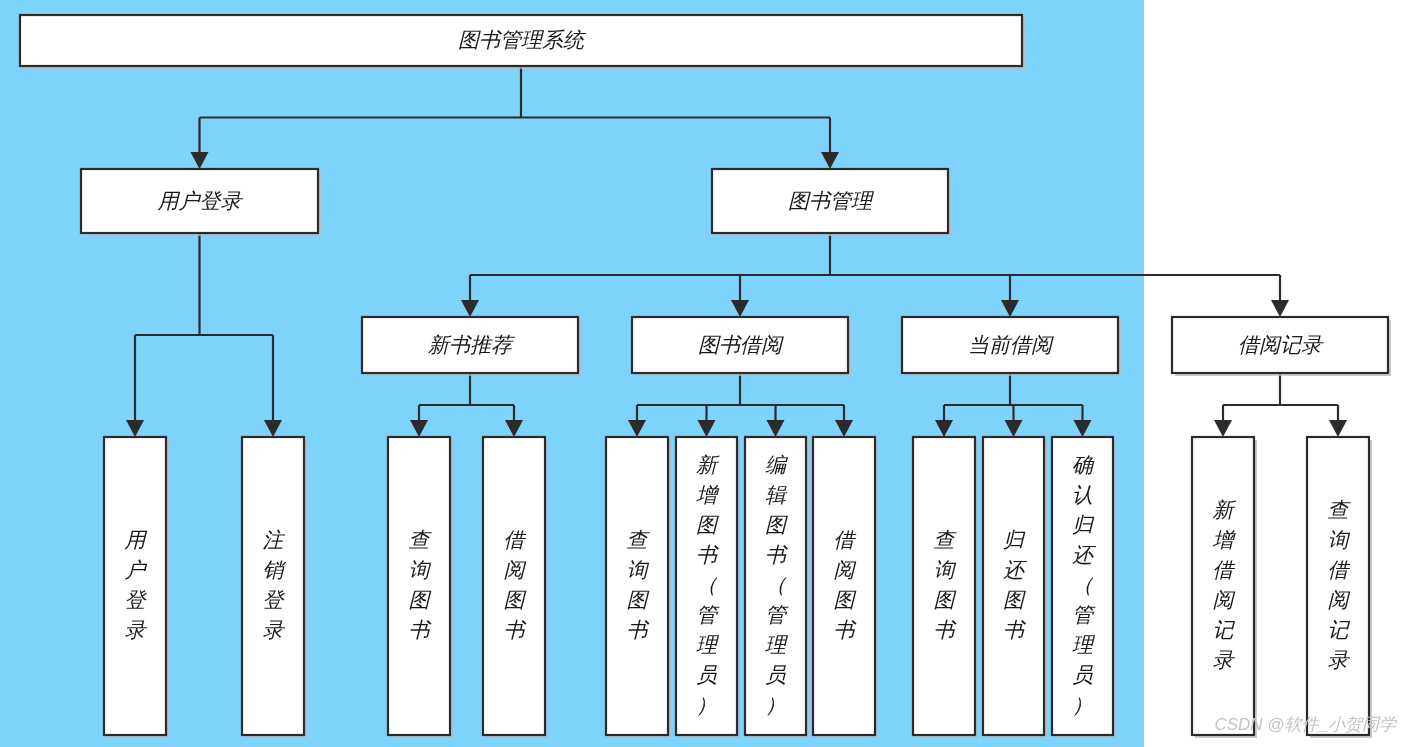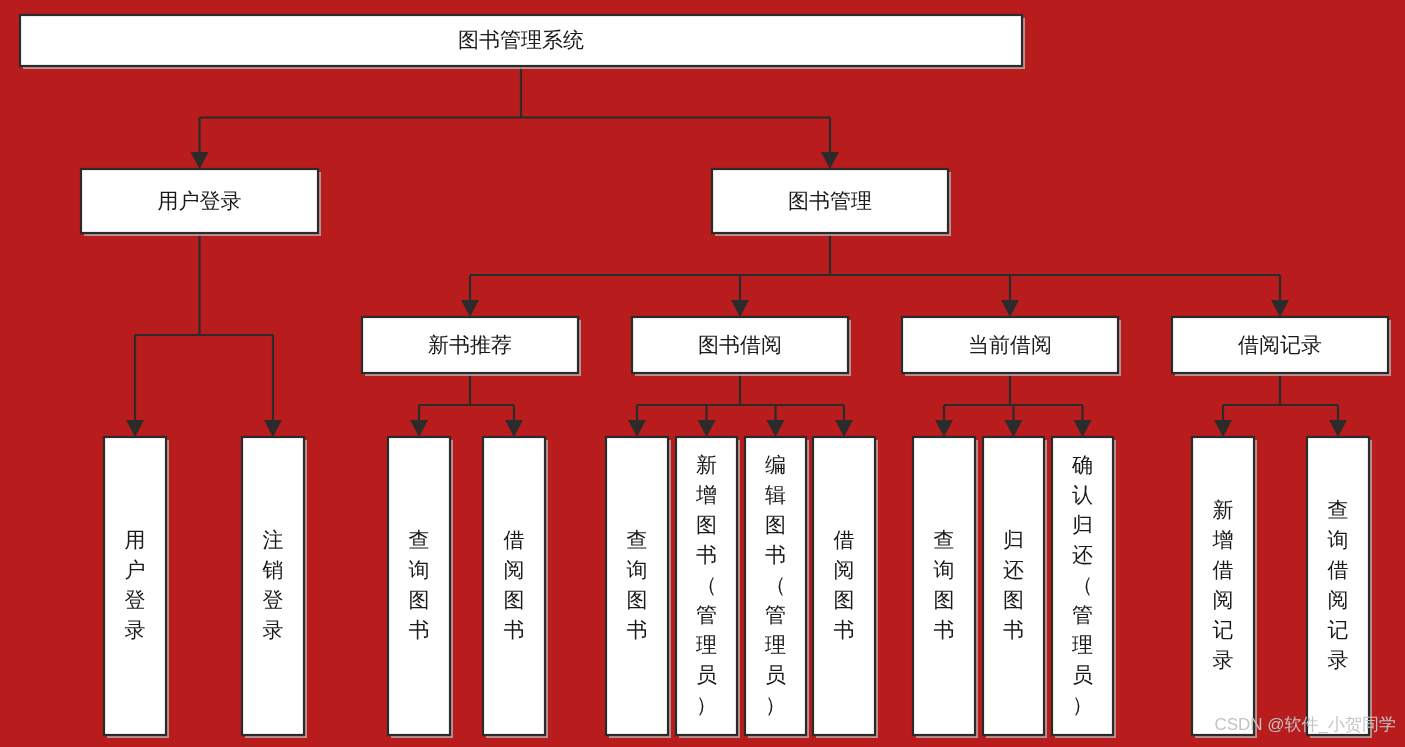--- a/index.html
+++ b/index.html
@@ -9,23 +9,24 @@
     background: #ffffff;
   }
   body {
     width: 1405px;
     height: 747px;
     font-family: "Liberation Sans", "DejaVu Sans", sans-serif;
     overflow: hidden;
   }
   #diagram-root {
     position: relative;
-    width: 1405px;
+    width: 1144px;
     height: 747px;
-    background: #b91c1c;
+    background: #7dd3fc;
+    font-style: italic;
   }
   svg.diagram-canvas {
     position: absolute;
     left: 0;
     top: 0;
     width: 1405px;
     height: 747px;
     display: block;
   }
   .node-box {

